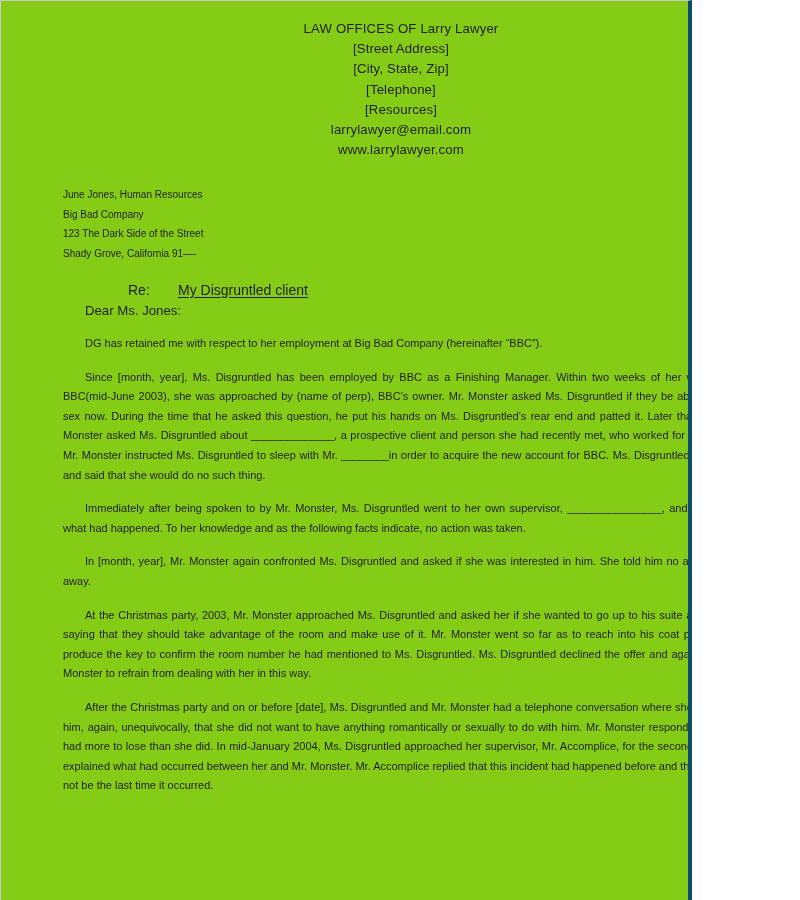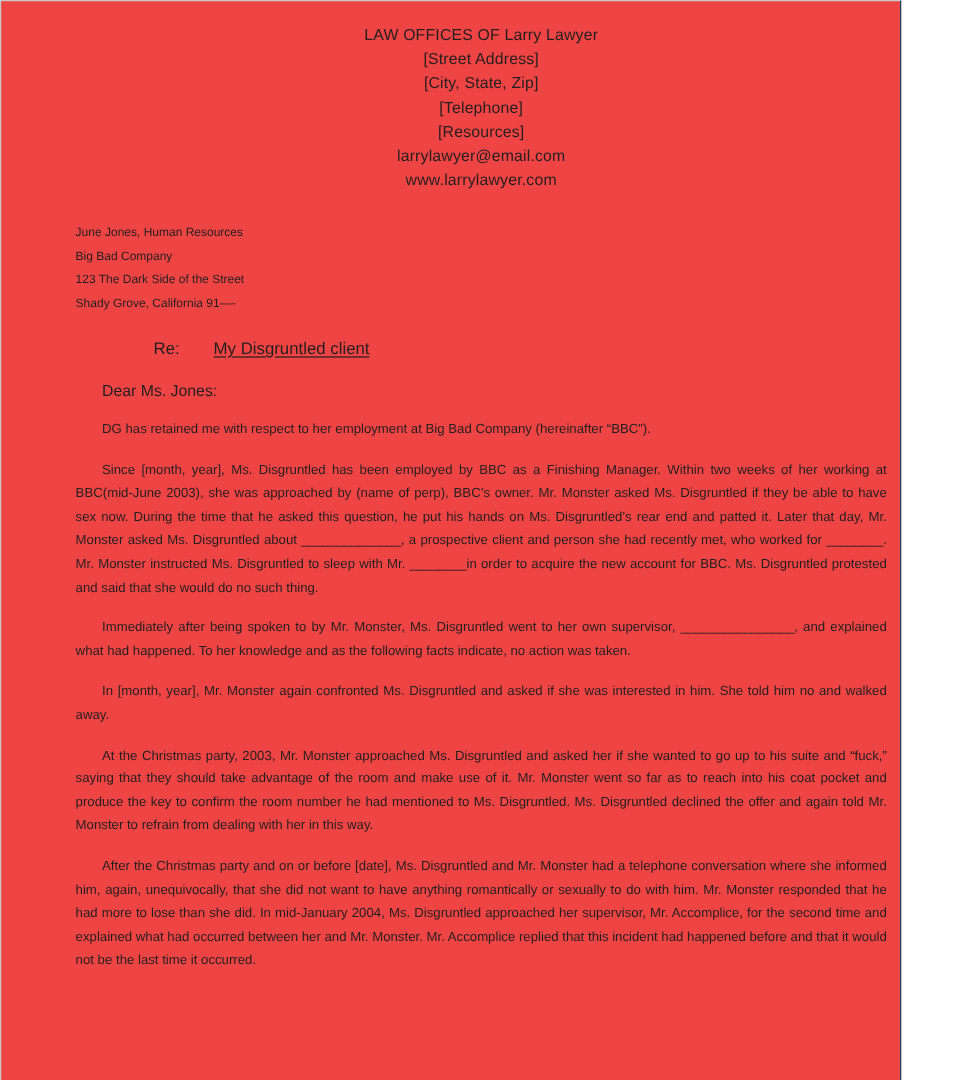--- a/index.html
+++ b/index.html
@@ -7,27 +7,27 @@
     margin: 0;
     padding: 0;
     background: #ffffff;
   }
   body {
     font-family: "Liberation Sans", sans-serif;
     color: #231f20;
   }
   .page {
     position: relative;
-    width: 751px;
+    width: 692px;
     height: 900px;
     box-sizing: border-box;
-    background: #ef4444;
+    background: #84cc16;
     border-top: 1px solid #c9c9c9;
     border-left: 1px solid #c9c9c9;
-    border-right: 1px solid #0c4a6e;
+    border-right: 4px solid #0c4a6e;
     overflow: hidden;
   }
   .content {
     position: absolute;
     left: 62px;
     top: 18px;
     width: 676px;
   }
 
   
@@ -70,21 +70,20 @@
     display: inline-block;
     width: 50px;
   }
   .re-subject {
     text-decoration: underline;
     text-underline-offset: 2px;
   }
 
   
   .salutation {
-    margin-top: 15px;
     padding-left: 22px;
     font-size: 13.2px;
     line-height: 19.5px;
   }
 
   
   .body-par {
     margin-top: 14px;
     font-size: 11px;
     line-height: 19.6px;

